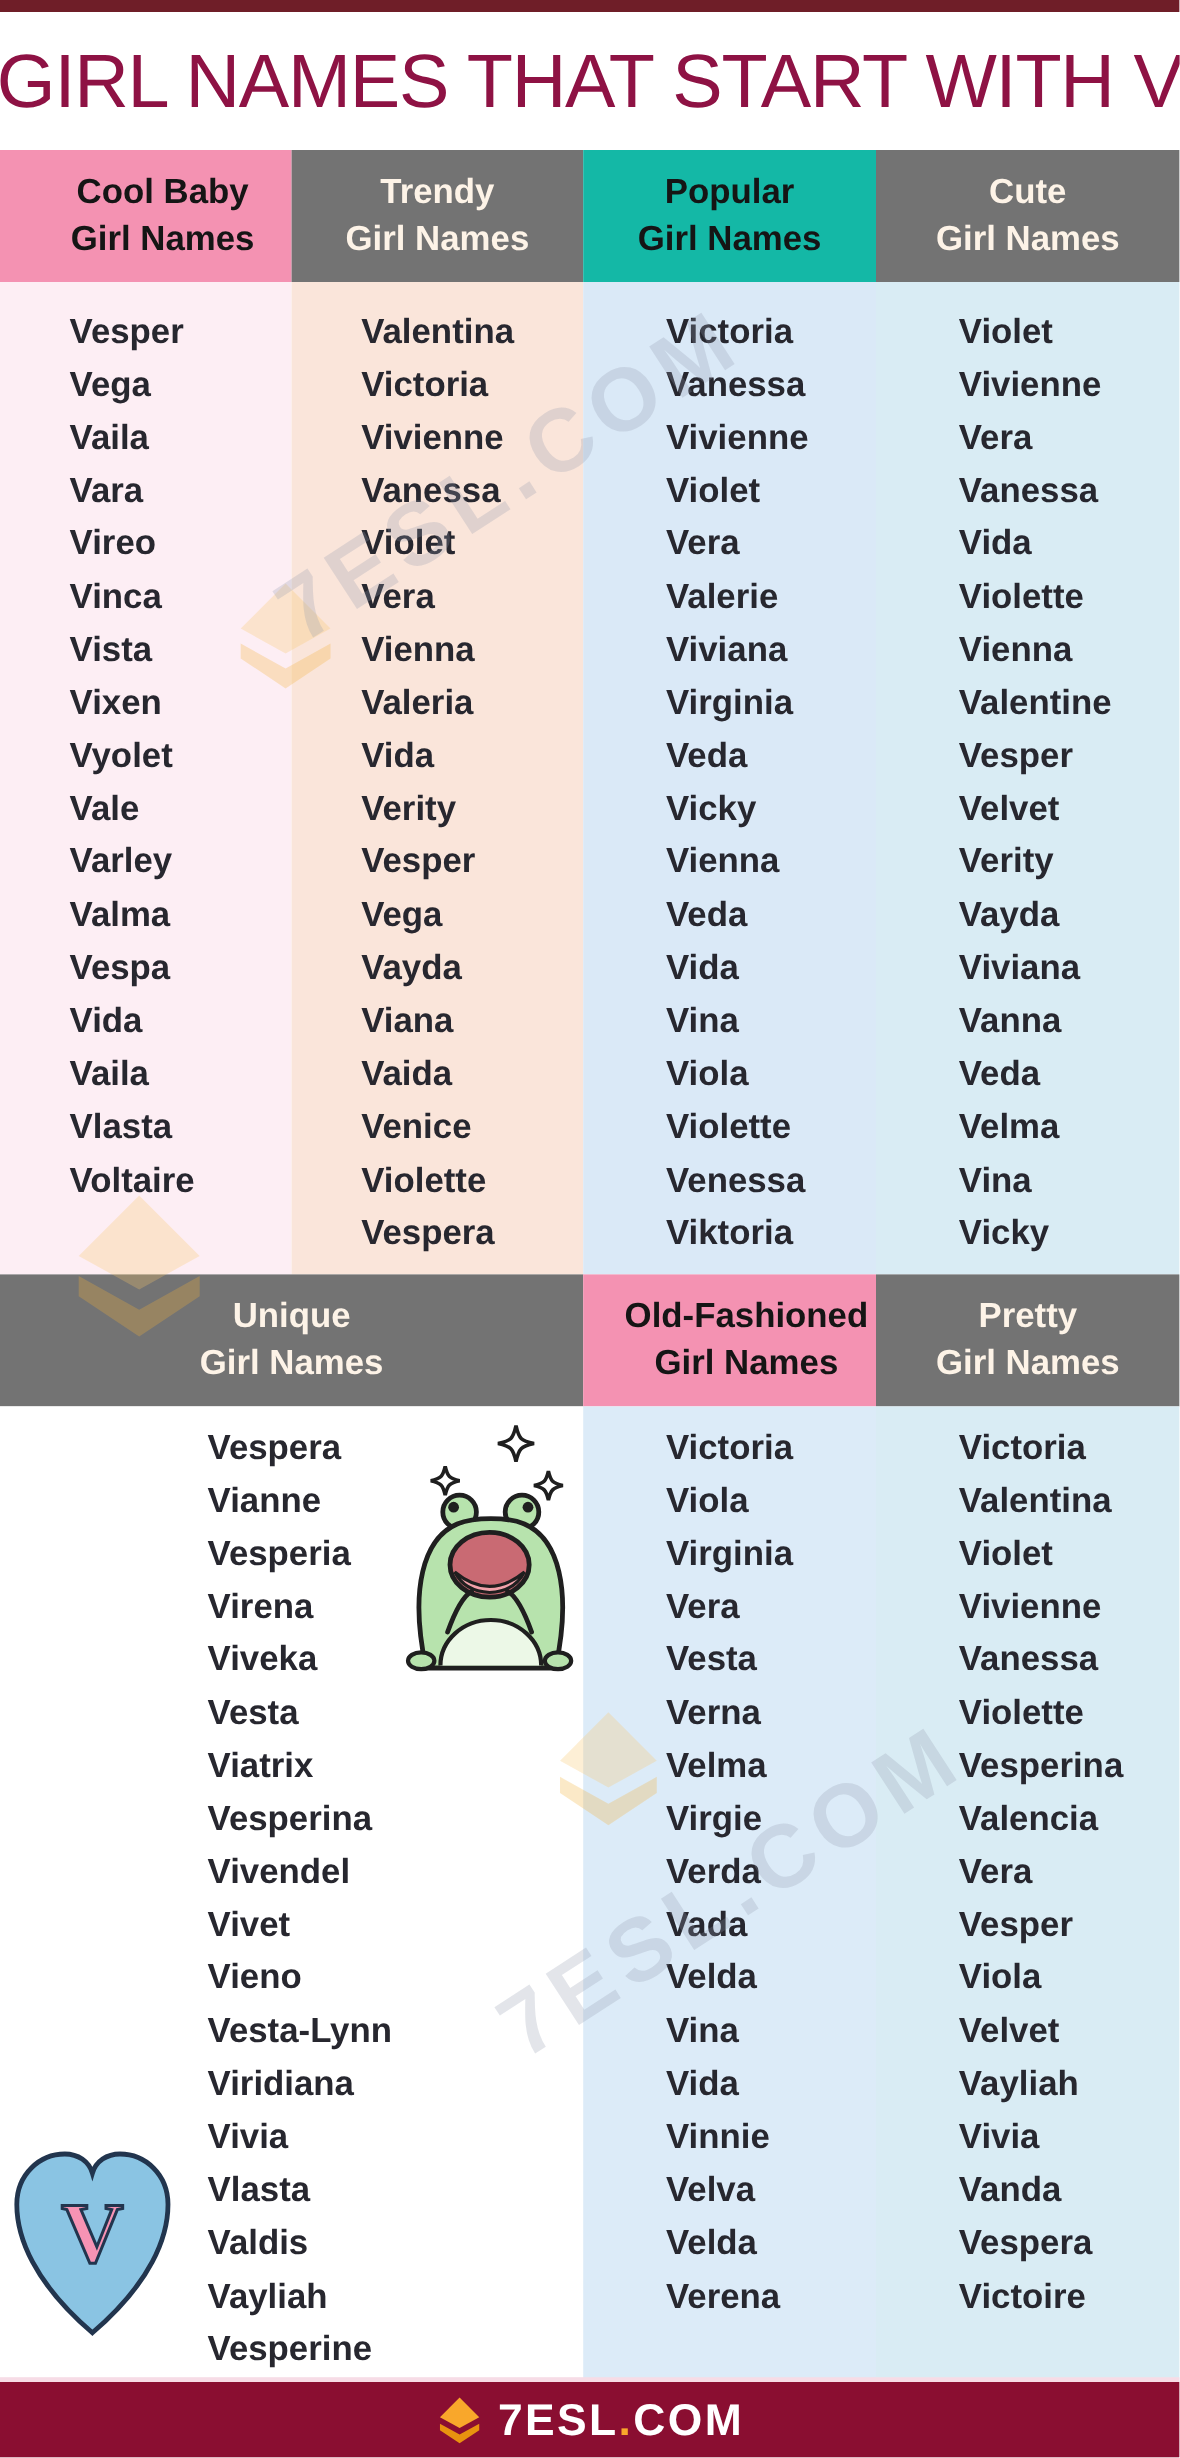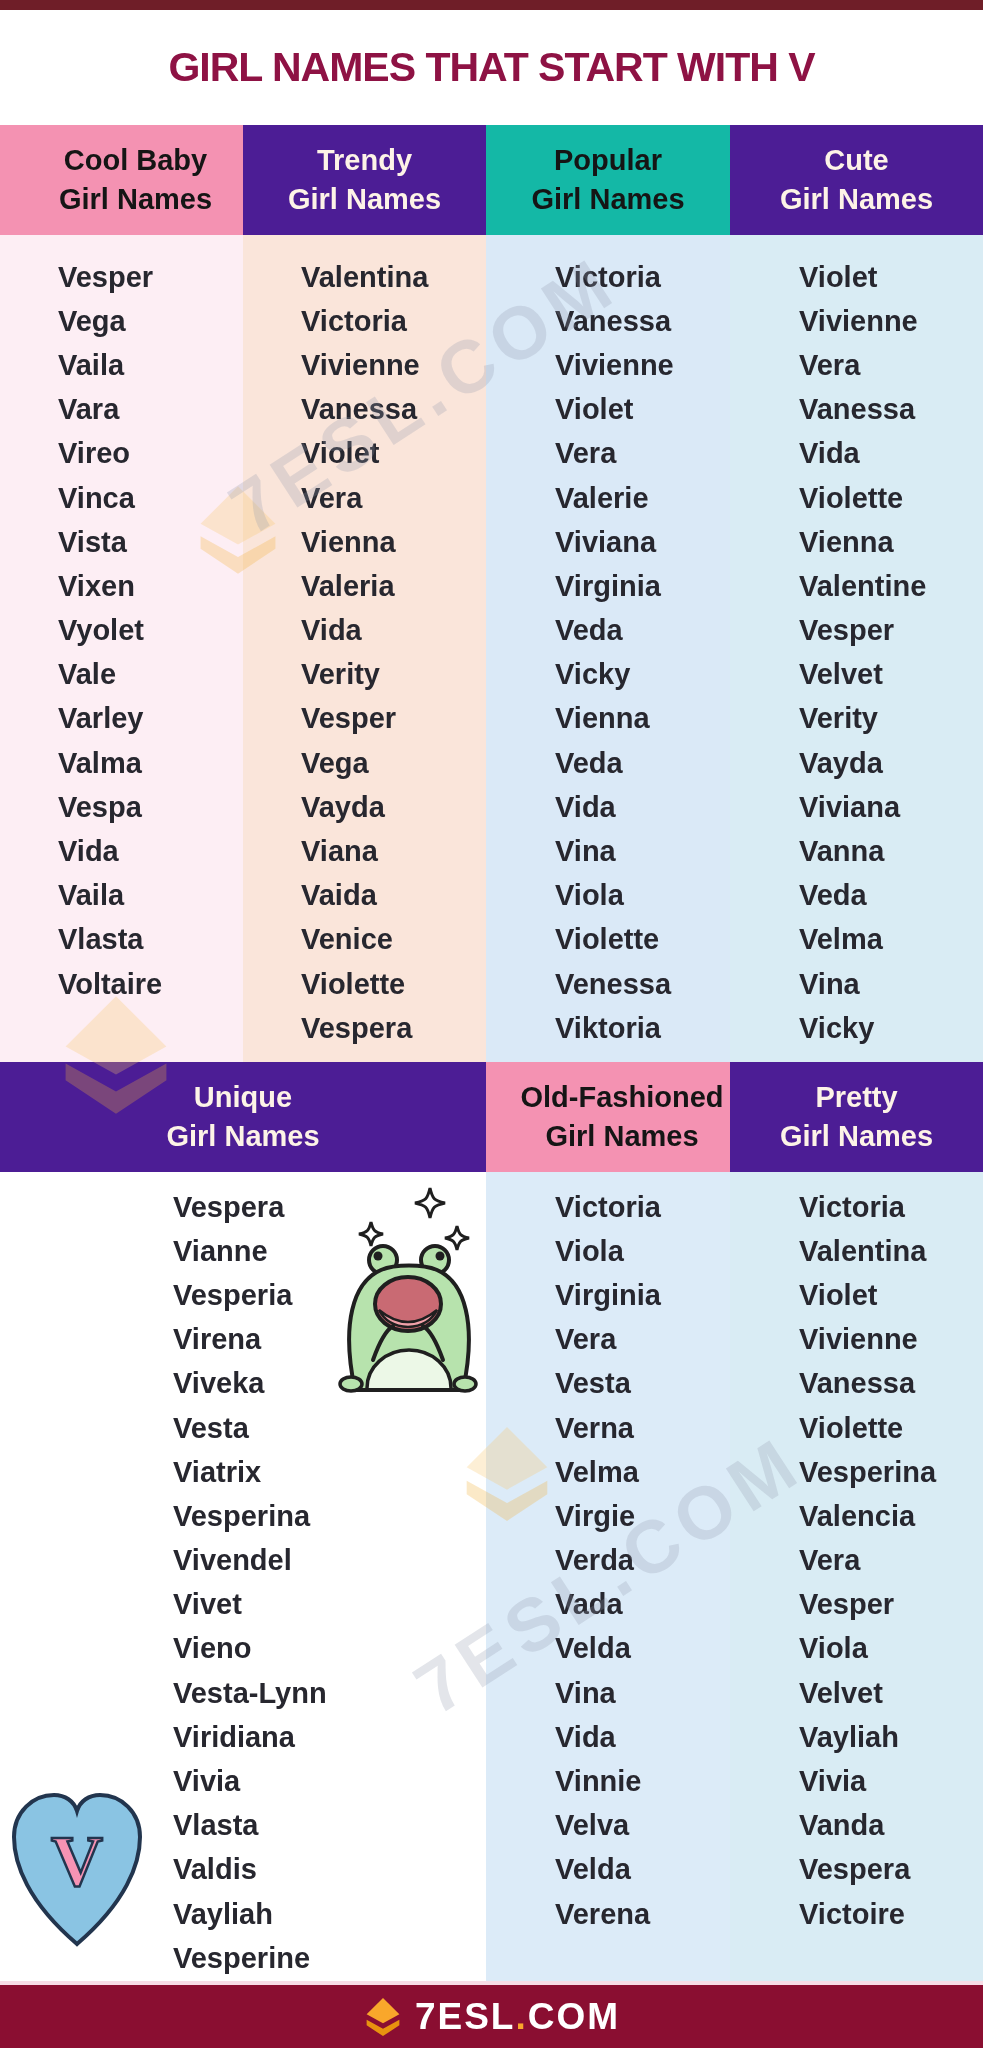--- a/index.html
+++ b/index.html
@@ -4,31 +4,31 @@
 <style>
   html,body{margin:0;padding:0;}
   body{
     width:983px;height:2048px;position:relative;background:#ffffff;
     font-family:"Liberation Sans", sans-serif;overflow:hidden;
   }
   .topbar{position:absolute;top:0;left:0;width:983px;height:10px;background:#6f1e28;}
   .title{
     position:absolute;top:10px;left:0;width:983px;height:115px;margin:0;
     display:flex;align-items:center;justify-content:center;
-    color:#8e1244;font-size:41px;font-weight:bold;letter-spacing:-1px;white-space:nowrap;
+    color:#8e1244;font-size:63px;font-weight:normal;letter-spacing:-1px;white-space:nowrap;
   }
   .section{position:absolute;left:0;display:grid;}
   .sec-top{top:125px;grid-template-columns:243px 243px 244px 253px;}
   .sec-bottom{top:1062px;grid-template-columns:486px 244px 253px;}
   .col-header{
     height:110px;display:flex;flex-direction:column;align-items:center;justify-content:center;
     text-align:center;font-size:29px;font-weight:bold;line-height:39px;
   }
   .th-pink{background:#f492b2;color:#151515;padding-left:28px;}
-  .th-brown{background:#4c1d95;color:#fdf3e7;}
+  .th-brown{background:#737373;color:#fdf3e7;}
   .th-blue{background:#14b8a6;color:#151515;}
   .col-body{box-sizing:border-box;position:relative;}
   .sec-top .col-body{height:827px;padding-top:20px;}
   .sec-bottom .col-body{height:813px;padding-top:13px;}
   .bd-pink{background:#fdeef4;}
   .bd-peach{background:#fae5da;}
   .bd-blue{background:#dae9f7;}
   .bd-cyan{background:#d9ecf4;}
   .bd-white{background:#ffffff;}
   .bd-blue2{background:#dcebf8;}

